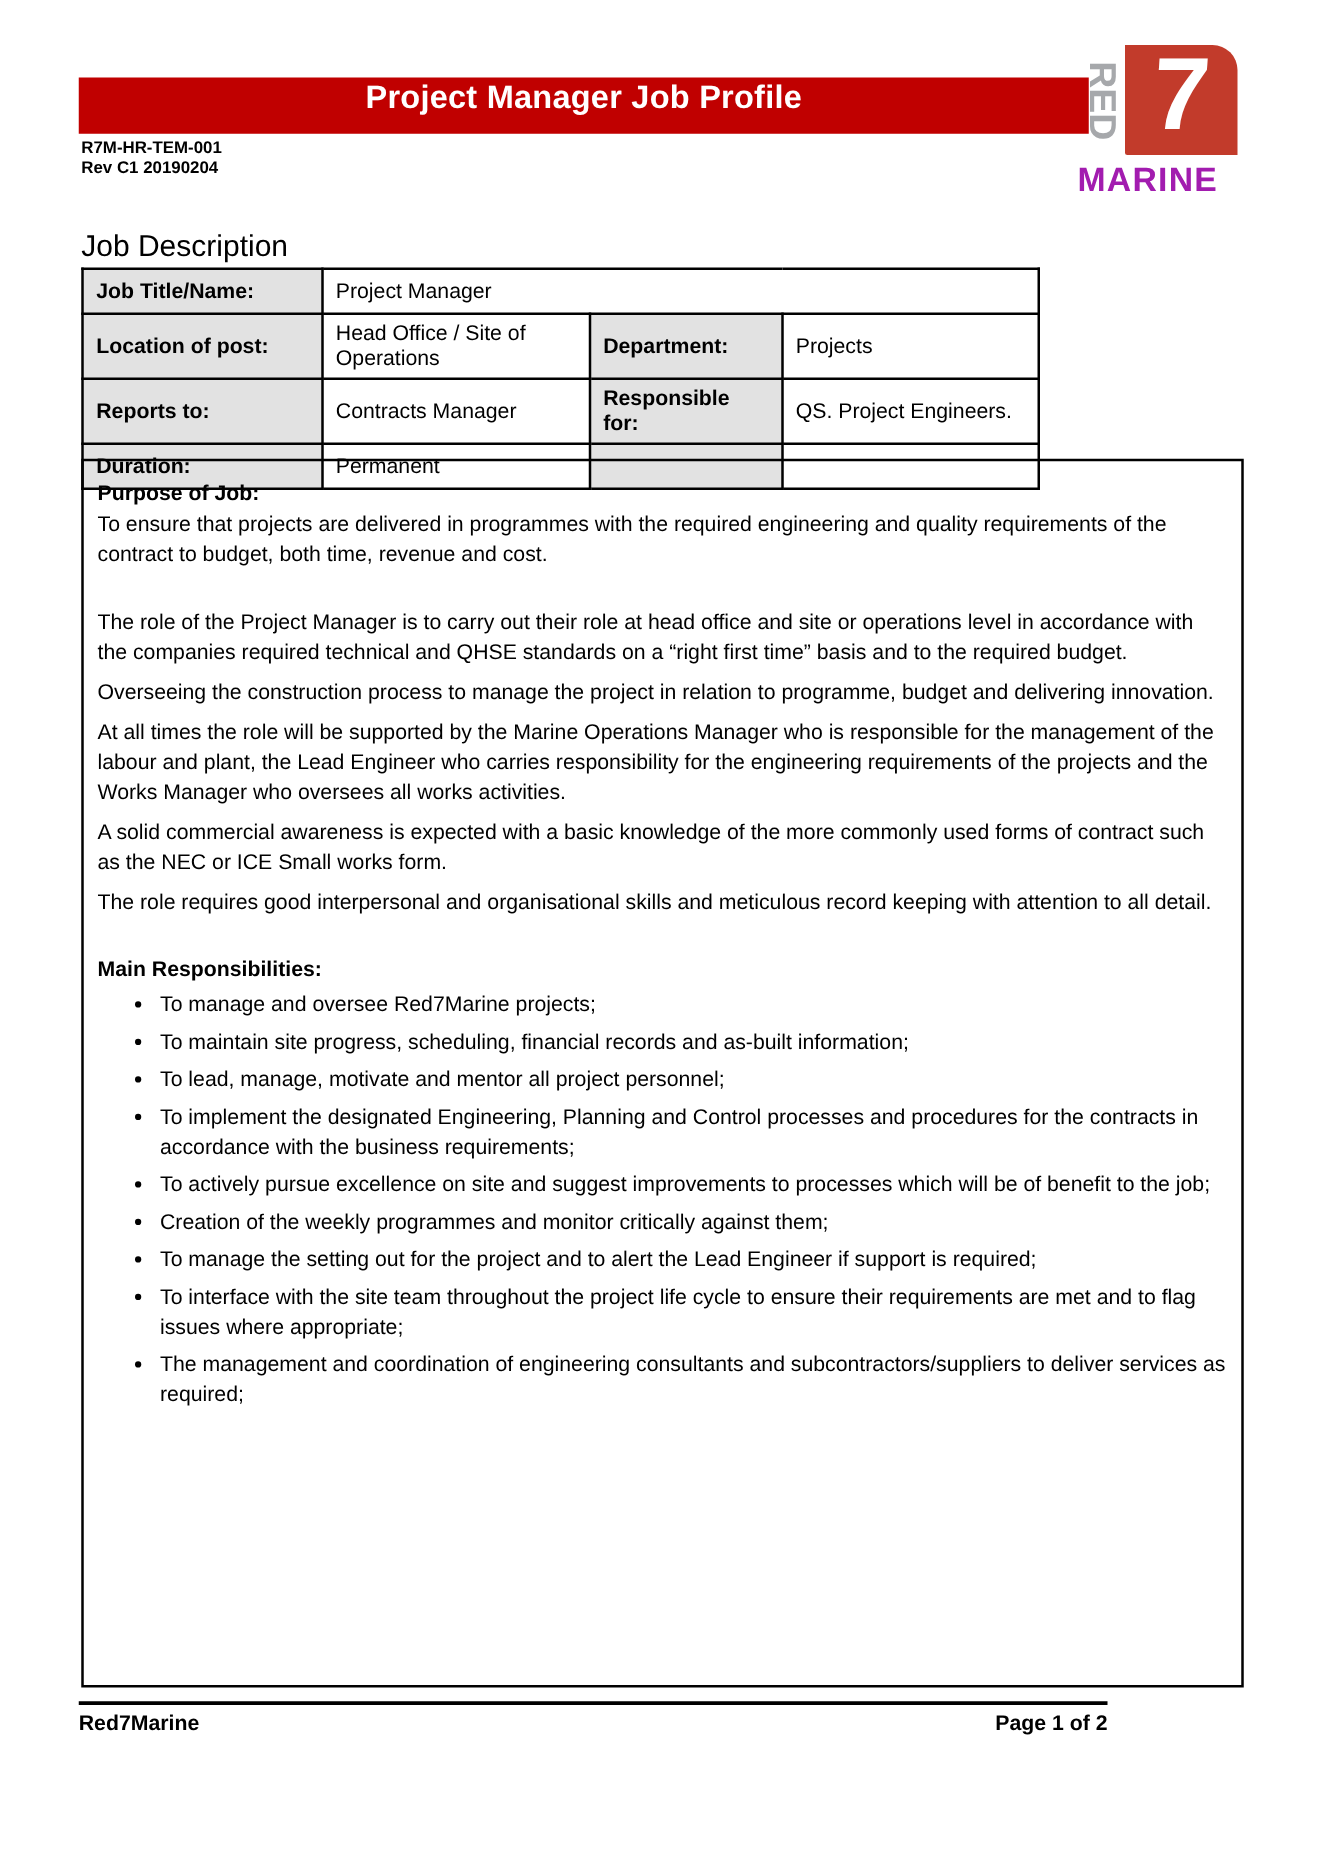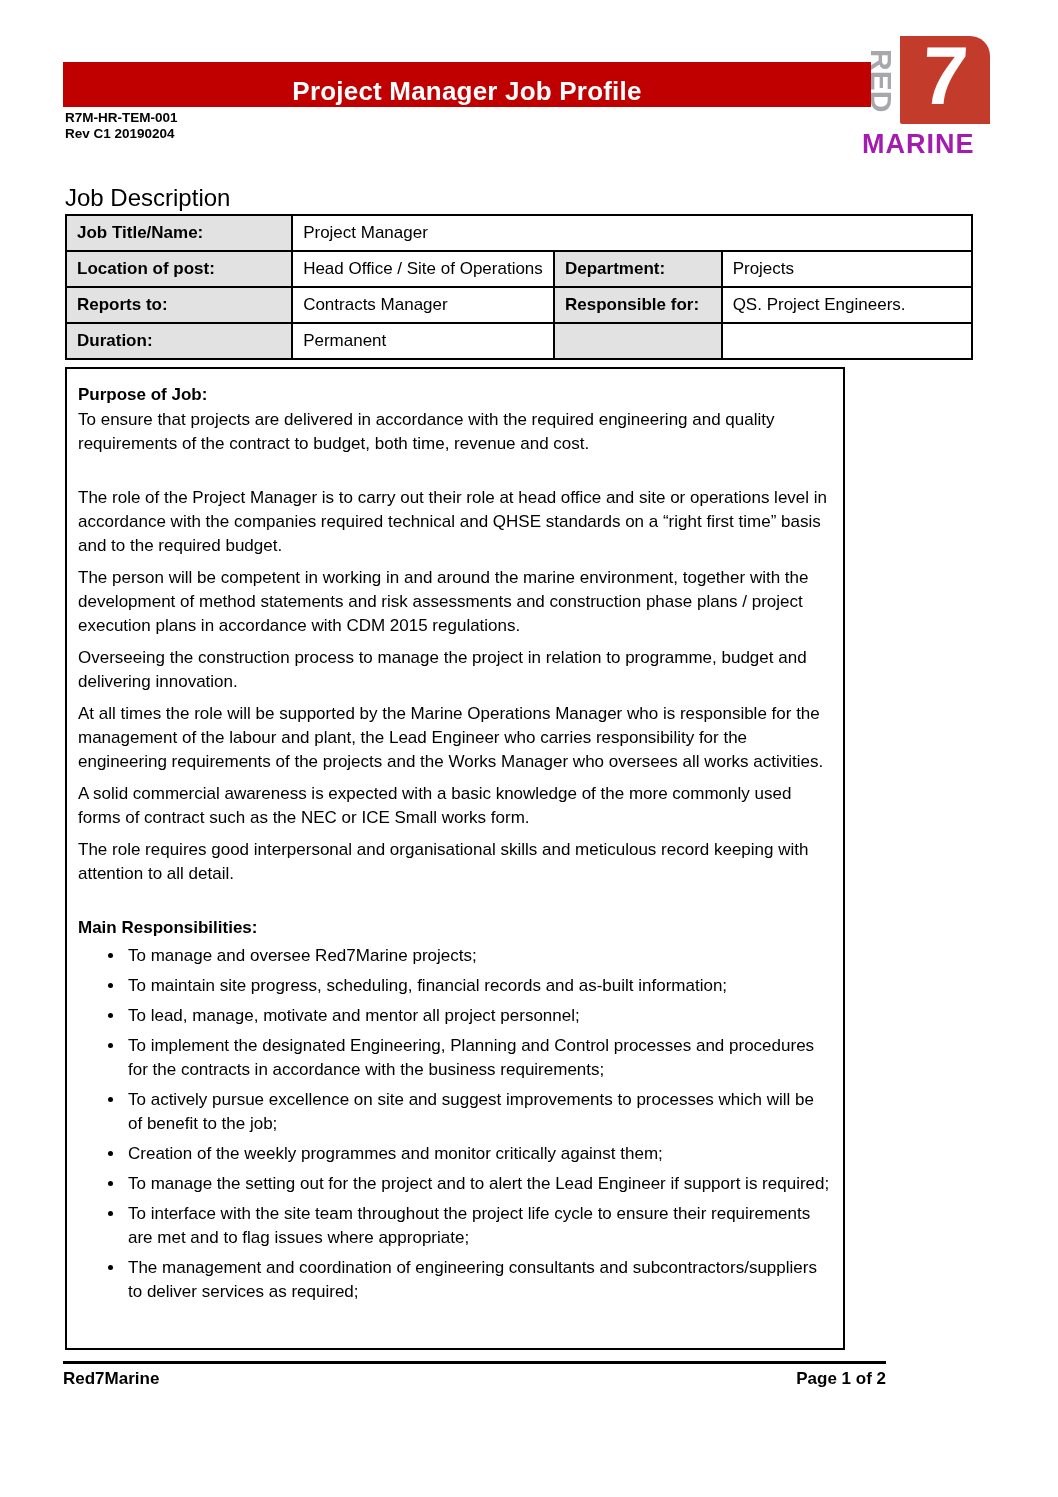--- a/index.html
+++ b/index.html
@@ -2,21 +2,21 @@
 <html><head>
 <meta charset="utf-8">
 <style>
   * { margin:0; padding:0; box-sizing:border-box; }
   html,body { background:#ffffff; }
   body { font-family:"Liberation Sans", sans-serif; color:#000; }
   .page { position:relative; width:1058px; height:1497px; background:#fff; overflow:hidden; }
 
   
   .banner { position:absolute; left:63px; top:62px; width:808px; height:45px;
-            background:#c00000; display:flex; align-items:flex-end; justify-content:center; }
+            background:#c00000; display:flex; align-items:flex-start; justify-content:center; }
   .banner-title { color:#fff; font-weight:bold; font-size:26px; letter-spacing:0.2px; }
 
   
   .logo { position:absolute; top:36px; right:66px; width:130px; }
   .logo-top { display:flex; align-items:flex-start; }
   .logo-red-vert { writing-mode:vertical-rl; height:90px; width:38px; line-height:38px;
                    font-size:30px; font-weight:bold; color:#a6a8ab; text-align:center; }
   .logo-tile { width:90px; height:88px; background:#c23b2b; border-radius:0 20px 0 2px;
                display:flex; align-items:center; justify-content:center; overflow:hidden; }
   .logo-seven { color:#fff; font-weight:bold; font-size:82px; line-height:1; margin-top:-8px;
@@ -24,26 +24,26 @@
   .logo-marine { margin-top:3px; font-size:27px; font-weight:bold; color:#a21caf;
                  letter-spacing:1px; text-align:left; white-space:nowrap; }
 
   
   .docref { position:absolute; left:65px; top:110px; font-size:13.5px; font-weight:bold; line-height:16px; }
 
   
   .jd-heading { position:absolute; left:65px; top:184px; font-size:24px; font-weight:normal;text-align:right; }
 
   
-  table.info { position:absolute; left:65px; top:214px; width:908px; border-collapse:collapse; }
+  table.info { position:absolute; left:65px; top:214px; width:767px; border-collapse:collapse; }
   table.info td { border:2px solid #000; font-size:17px; padding:5px 10px; height:36px; vertical-align:middle; }
   table.info td.lbl { background:#e2e2e2; font-weight:bold; }
 
   
-  .content-box { position:absolute; left:65px; top:367px; width:780px; height:983px;
+  .content-box { position:absolute; left:65px; top:367px; width:930px; height:983px;
                  border:2px solid #000; padding:14px 11px 0 11px; overflow:hidden;
                  font-size:17px; line-height:24px; }
   .sec-heading { font-weight:bold; margin-bottom:1px; }
   .content-box p { margin:0 0 8px 0; }
   .gap { height:22px; }
   .content-box ul { margin:4px 0 0 0; padding-left:47px; }
   .content-box li { margin-bottom:6px; padding-left:3px; }
 
   
   .footer-rule { position:absolute; left:63px; top:1361px; width:823px; height:3px; background:#000; }
@@ -104,26 +104,25 @@
       <td class="lbl">Duration:</td>
       <td>Permanent</td>
       <td class="lbl"></td>
       <td></td>
     </tr>
   </tbody>
     </table>
 
   <div class="content-box">
     <div class="sec-heading">Purpose of Job:</div>
-    <p>To ensure that projects are delivered in accordance with the required engineering and quality requirements of the contract to budget, both time, revenue and cost.</p>
+    <p>To ensure that projects are delivered in programmes with the required engineering and quality requirements of the contract to budget, both time, revenue and cost.</p>
 
     <div class="gap"></div>
 
     <p>The role of the Project Manager is to carry out their role at head office and site or operations level in accordance with the companies required technical and QHSE standards on a “right first time” basis and to the required budget.</p>
-    <p>The person will be competent in working in and around the marine environment, together with the development of method statements and risk assessments and construction phase plans / project execution plans in accordance with CDM 2015 regulations.</p>
     <p>Overseeing the construction process to manage the project in relation to programme, budget and delivering innovation.</p>
     <p>At all times the role will be supported by the Marine Operations Manager who is responsible for the management of the labour and plant, the Lead Engineer who carries responsibility for the engineering requirements of the projects and the Works Manager who oversees all works activities.</p>
     <p>A solid commercial awareness is expected with a basic knowledge of the more commonly used forms of contract such as the NEC or ICE Small works form.</p>
     <p>The role requires good interpersonal and organisational skills and meticulous record keeping with attention to all detail.</p>
 
     <div class="gap"></div>
 
     <div class="sec-heading">Main Responsibilities:</div>
     <ul>
       <li>To manage and oversee Red7Marine projects;</li>

